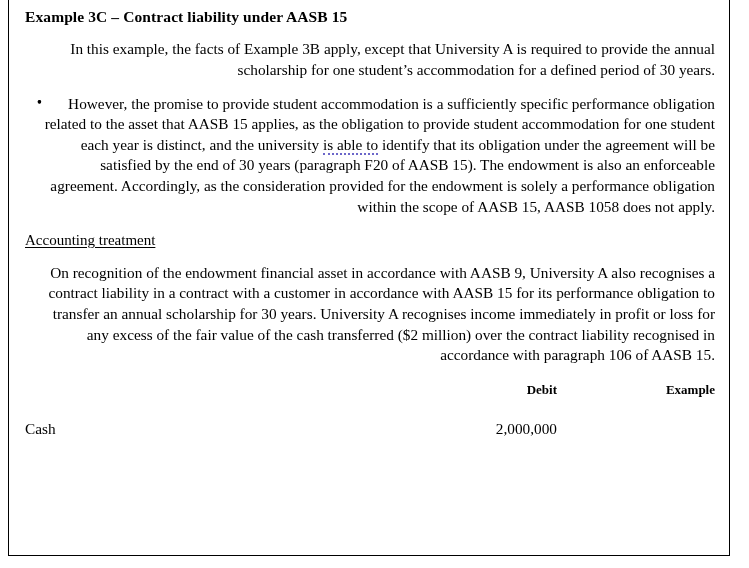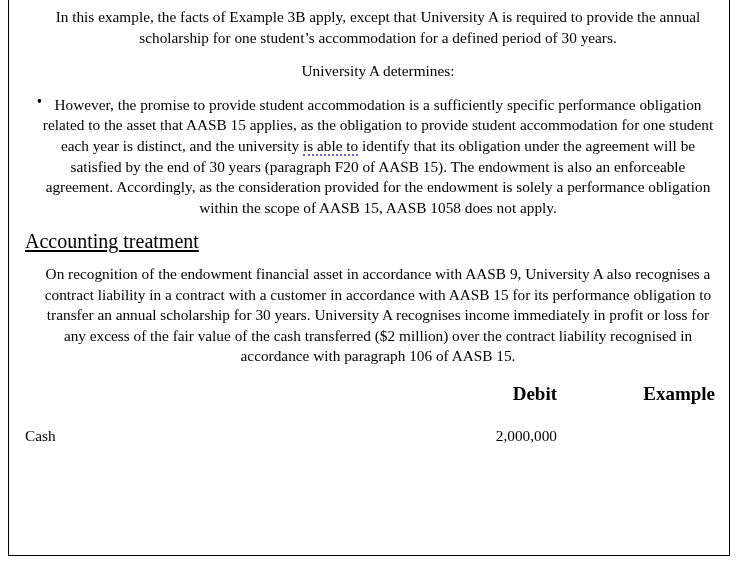--- a/index.html
+++ b/index.html
@@ -40,29 +40,29 @@
     font-size: 15.5px;
     line-height: 1.25;
     margin: 0 0 13px 0;
     letter-spacing: 0.1px;
   }
 
   p.para {
     font-size: 15.3px;
     line-height: 20.6px;
     margin: 0 0 13px 16px;
-    text-align: center;
+    text-align: right;
   }
 
   p.para.tight {
     margin-bottom: 11px;
   }
 
   .sub-heading {
-    font-size: 20px;
+    font-size: 15px;
     line-height: 20.6px;
     margin: 12px 0 12px 0;
     text-decoration: underline;
     text-underline-offset: 2px;
   }
 
   
   ul.bullets {
     list-style: none;
     margin: 0 0 13px 0;
@@ -98,21 +98,21 @@
   }
   .journal th,
   .journal td {
     padding: 0;
     border: none;
     font-weight: normal;
     vertical-align: top;
   }
   .journal thead th {
     font-weight: bold;
-    font-size: 19px;
+    font-size: 13px;
     padding-bottom: 20px;
     text-align: right;
   }
   .journal thead th.col-account {
     text-align: left;
   }
   .journal tbody td {
     line-height: 22px;
   }
   .journal td.num {
@@ -125,24 +125,24 @@
   .acct-l1 { padding-left: 32px; }
 
   .row-cash td { padding-bottom: 4px; }
 </style>
 </head>
 <body>
 
 <div id="page-frame">
   <div id="page-inner">
 
+    <h1 class="doc-title">Example 3C – Contract liability under AASB 15</h1>
 
     <p class="para">In this example, the facts of Example 3B apply, except that University A is required to provide the annual scholarship for one student’s accommodation for a defined period of 30 years.</p>
 
-    <p class="para tight">University A determines:</p>
 
     <ul class="bullets">
       <li>
         <span class="bullet-glyph">•</span>
       </li>
       <li>
         <span class="bullet-glyph">•</span>
       </li>
     </ul>
 

